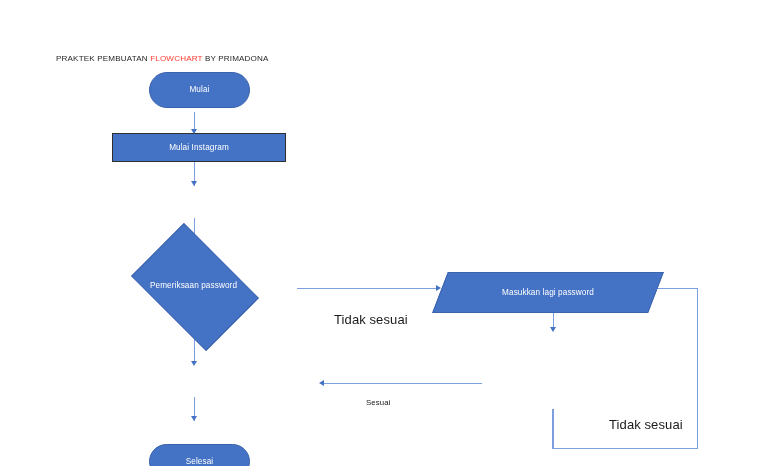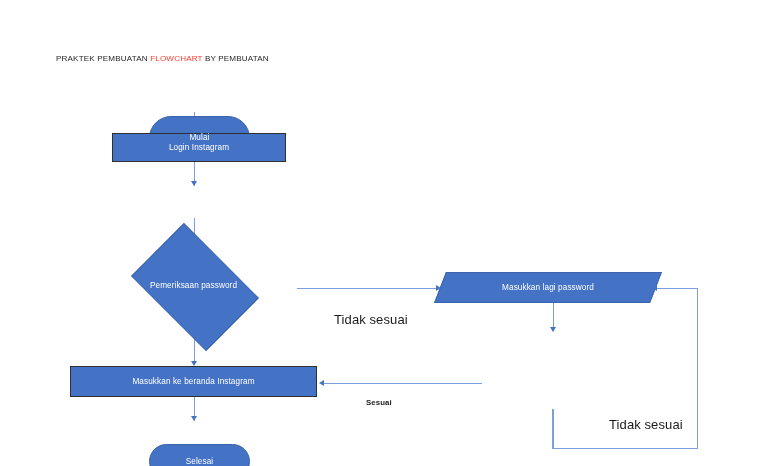--- a/index.html
+++ b/index.html
@@ -128,29 +128,29 @@
 
   
   .edge-label {
     position: absolute;
     font-size: 13px;
     color: #1a1a1a;
     white-space: nowrap;
     letter-spacing: 0.1px;
     z-index: 4;
   }
-  .edge-label.bold { font-weight: bold; font-size: 7.8px; }
+  .edge-label.bold { font-weight: normal; font-size: 7.8px; }
 </style>
 </head>
 <body>
 
 <div id="canvas">
 
   <div id="chart-title">
-    <span>PRAKTEK PEMBUATAN </span><span class="hl">FLOWCHART</span><span> BY PEMBUATAN</span>
+    <span>PRAKTEK PEMBUATAN </span><span class="hl">FLOWCHART</span><span> BY PRIMADONA</span>
   </div>
 
   <div class="conn v" style="left:193.5px; top:112px; height:22px;"></div>
   <div class="arrow down" style="left:190.7px; top:129px;"></div>
 
   <div class="conn v" style="left:193.5px; top:162px; height:24px;"></div>
   <div class="arrow down" style="left:190.7px; top:181px;"></div>
 
   <div class="conn v" style="left:193.5px; top:218px; height:30px;"></div>
   <div class="arrow down" style="left:190.7px; top:243px;"></div>
@@ -173,41 +173,38 @@
   <div class="conn h" style="left:657px; top:288px; width:41px;"></div>
   <div class="arrow left" style="left:652px; top:284.8px;"></div>
 
   <div class="conn v" style="left:193.5px; top:397px; height:24px;"></div>
   <div class="arrow down" style="left:190.7px; top:416px;"></div>
 
   <div class="edge-label" style="left:334px; top:312px;">Tidak sesuai</div>
   <div class="edge-label bold" style="left:366px; top:398px;">Sesuai</div>
   <div class="edge-label" style="left:609px; top:417px;">Tidak sesuai</div>
 
-  <div class="shape terminator" style="left:149px; top:72px; width:101px; height:44px;margin-top:44px;">
+  <div class="shape terminator" style="left:149px; top:72px; width:101px; height:36px;">
     <span class="lbl">Mulai</span>
   </div>
 
   <div class="shape process" style="left:112px; top:133px; width:174px; height:29px;">
-    <span class="lbl">Login Instagram</span>
+    <span class="lbl">Mulai Instagram</span>
   </div>
 
 
   <div class="shape decision" style="left:90px; top:249px; width:207px; height:73px;">
     <span class="skin" style="width:104px; height:104px; margin-left:-52px; margin-top:-52px; transform:rotate(45deg) scale(1.0,0.705);"></span>
     <span class="lbl">Pemeriksaan password</span>
   </div>
 
-  <div class="shape parallelogram" style="left:440px; top:272px; width:216px; height:31px;">
+  <div class="shape parallelogram" style="left:440px; top:272px; width:216px; height:41px;">
     <span class="skin"></span>
     <span class="lbl">Masukkan lagi password</span>
   </div>
 
 
-  <div class="shape process" style="left:70px; top:366px; width:247px; height:31px;">
-    <span class="lbl">Masukkan ke beranda Instagram</span>
-  </div>
 
   <div class="shape terminator" style="left:149px; top:424px; width:101px; height:35px;margin-top:20px;">
     <span class="lbl">Selesai</span>
   </div>
 
 </div>
 
 </body></html>

